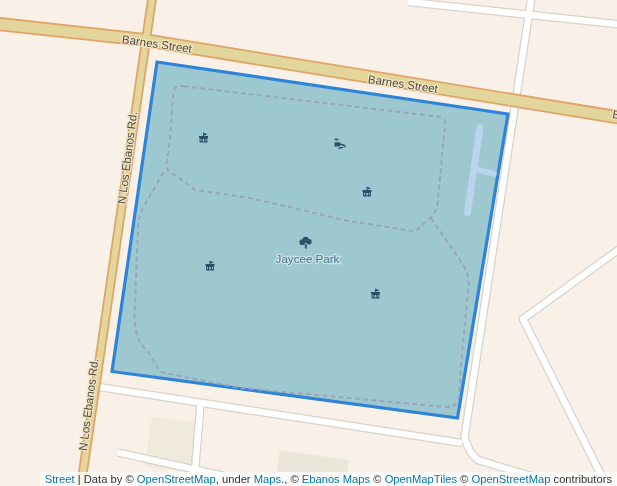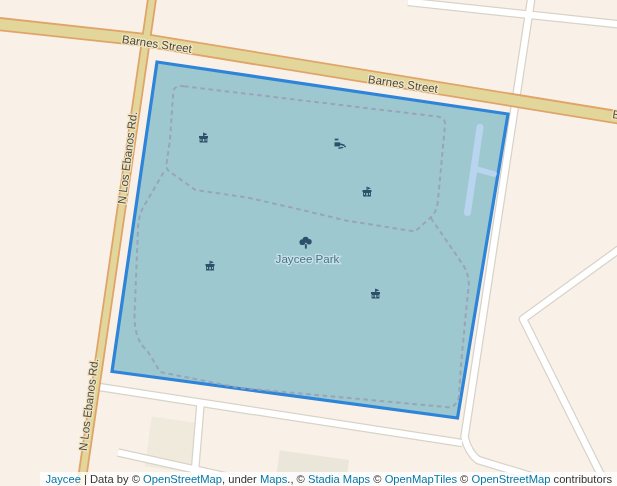--- a/index.html
+++ b/index.html
@@ -92,14 +92,14 @@
 
   <g font-family="Liberation Sans, sans-serif">
     <text x="157" y="48" font-size="11.5" fill="#4d4c44" text-anchor="middle" transform="rotate(8.2 157 44)" style="paint-order:stroke;stroke:#f4e6c2;stroke-width:2.4px">Barnes Street</text>
     <text x="403" y="88" font-size="11.5" fill="#4d4c44" text-anchor="middle" transform="rotate(8.2 403 84)" style="paint-order:stroke;stroke:#f4e6c2;stroke-width:2.4px">Barnes Street</text>
     <text x="612.5" y="118" font-size="11.5" fill="#564f41" transform="rotate(8.2 612.5 114)" style="paint-order:stroke;stroke:#f4e6c2;stroke-width:2.4px">Barnes</text>
     <text x="127.5" y="161.5" font-size="11.5" fill="#4d4c44" text-anchor="middle" transform="rotate(-82.8 127.5 157.7)" style="paint-order:stroke;stroke:#f0e3c2;stroke-width:2.4px">N Los Ebanos Rd.</text>
     <text x="90" y="410" font-size="11.5" fill="#4d4c44" text-anchor="middle" transform="rotate(-82.8 88.5 406)" style="paint-order:stroke;stroke:#f0e3c2;stroke-width:2.4px">N Los Ebanos Rd.</text>
     <text x="307.5" y="262.8" font-size="11.6" fill="#47748f" text-anchor="middle" style="paint-order:stroke;stroke:#c9e0e4;stroke-width:2.6px">Jaycee Park</text>
   </g>
 </svg>
-<div id="attr"><a>Jaycee</a> | Data by © <a>OpenStreetMap</a>, under <a>Maps</a>., © <a>Stadia Maps</a> © <a>OpenMapTiles</a> © <a>OpenStreetMap</a> contributors</div>
+<div id="attr"><a>Street</a> | Data by © <a>OpenStreetMap</a>, under <a>Maps</a>., © <a>Ebanos Maps</a> © <a>OpenMapTiles</a> © <a>OpenStreetMap</a> contributors</div>
 </div>
 
 </body></html>

